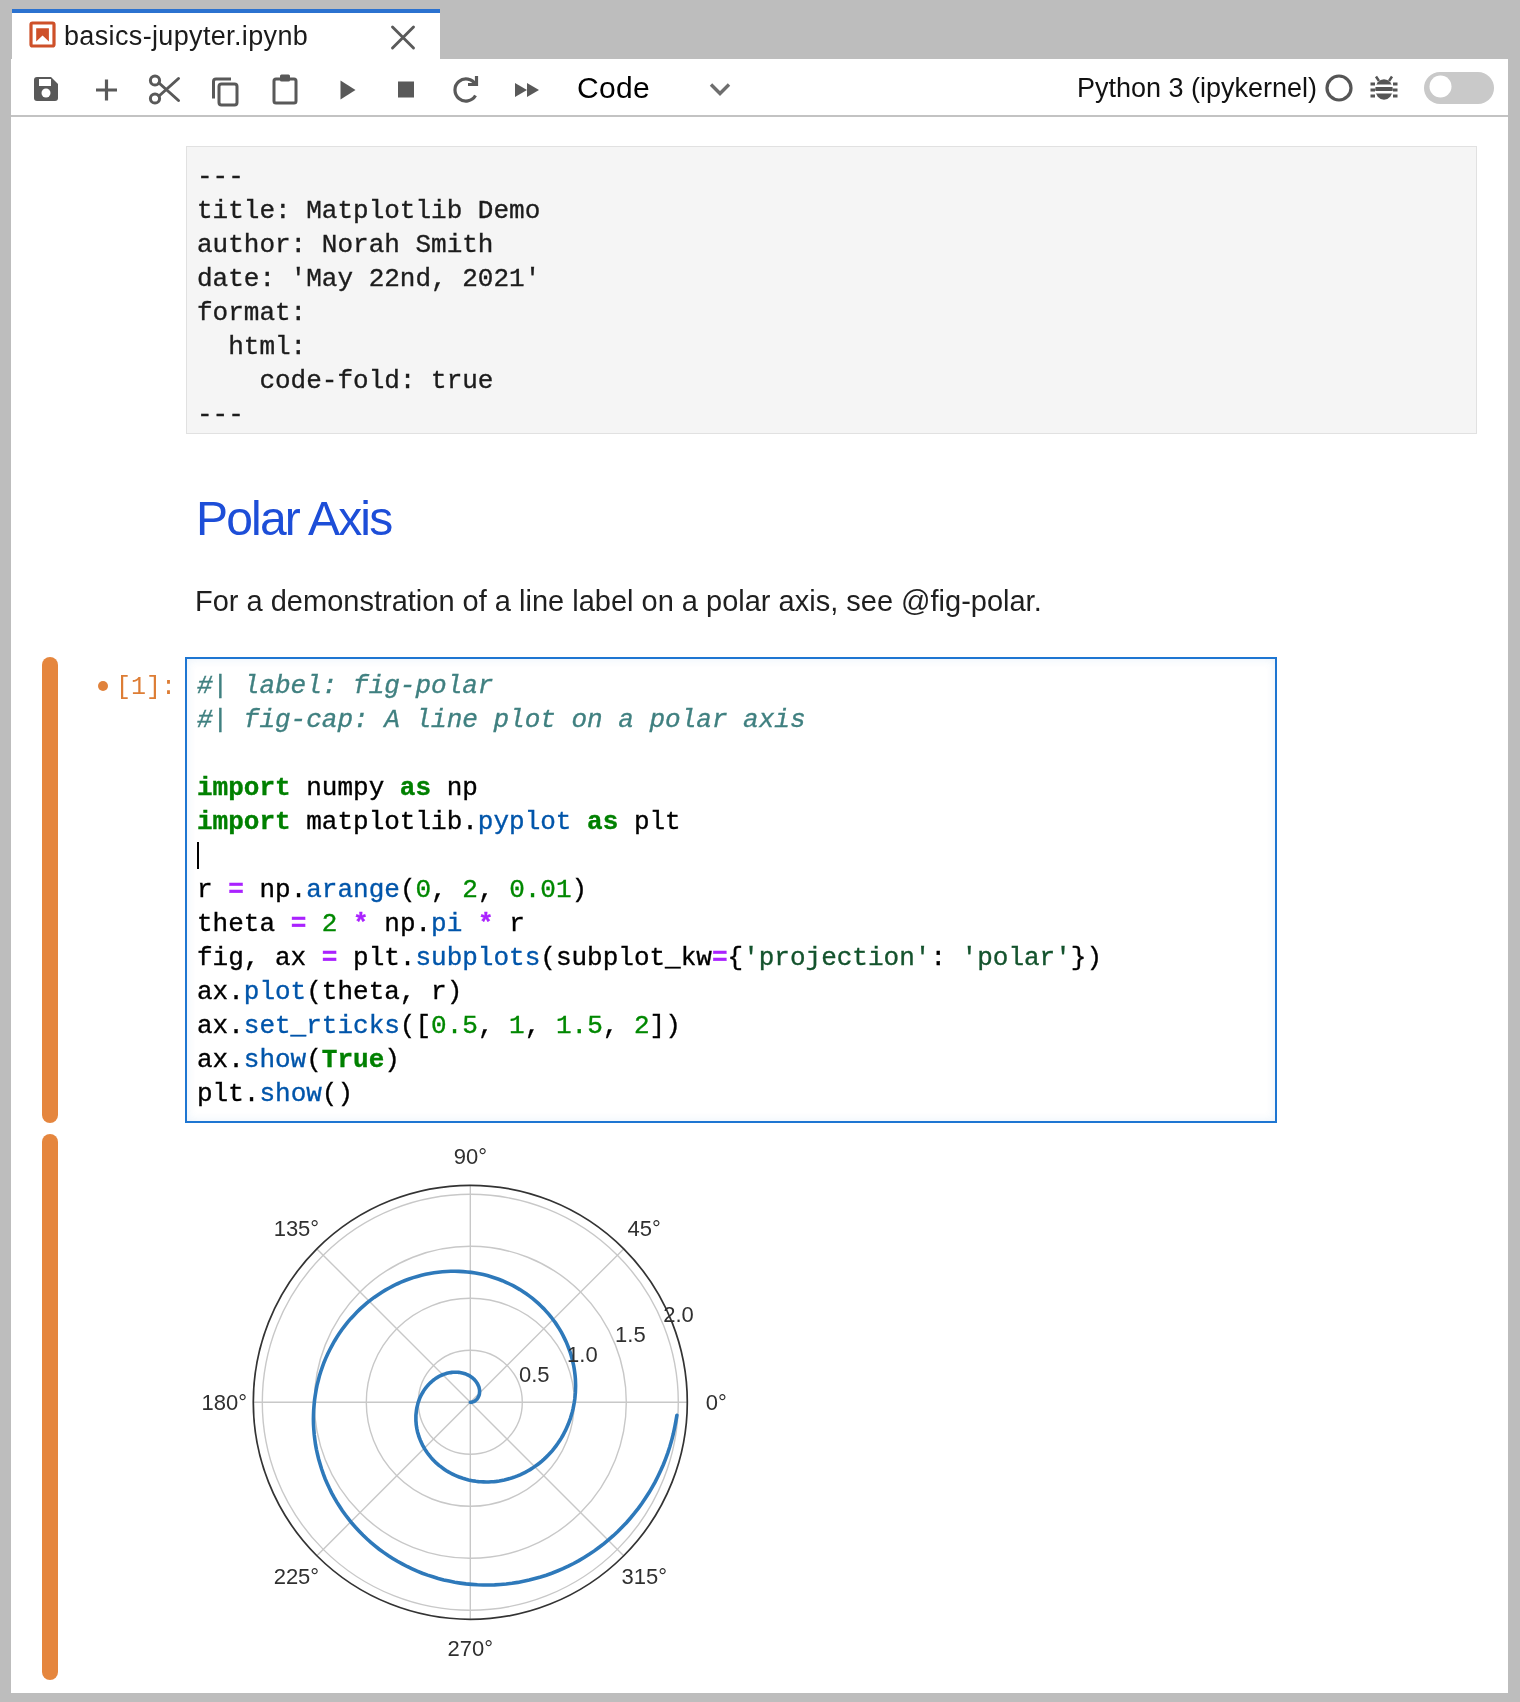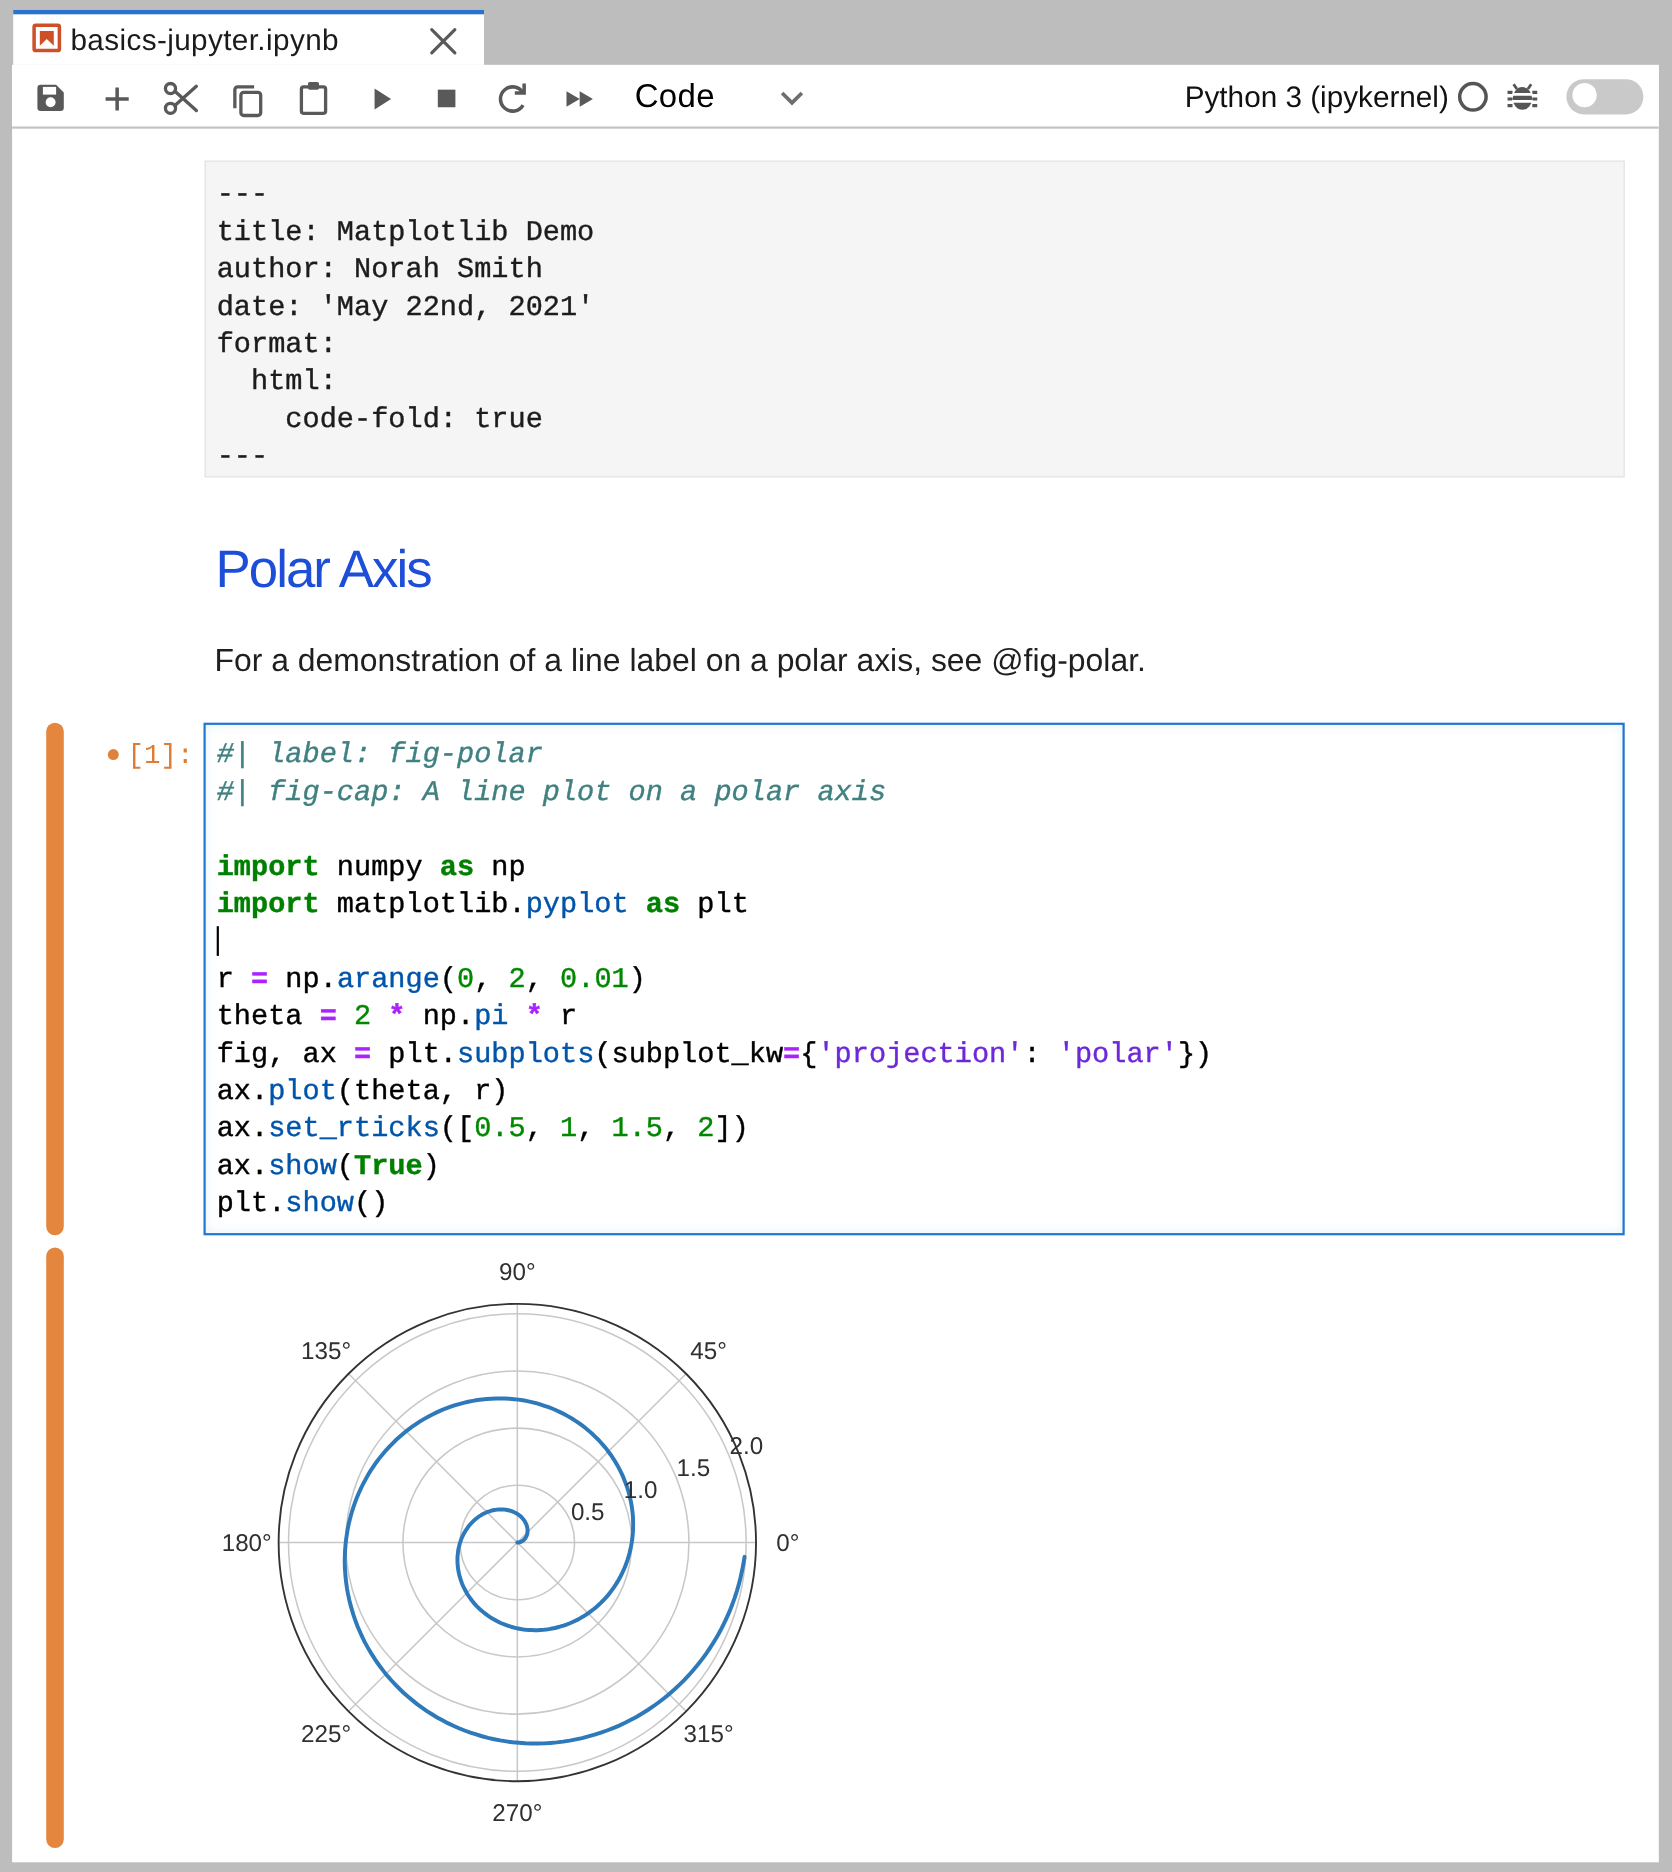--- a/index.html
+++ b/index.html
@@ -13,29 +13,29 @@
        border-top:4px solid #2b72d0;box-sizing:border-box;}
   .tabtitle{position:absolute;left:64px;top:21px;font-size:27px;letter-spacing:0.35px;color:#1b1b1b;}
   mono,pre{font-family:"Liberation Mono",monospace;}
   .rawcell pre,.codecell pre{-webkit-text-stroke:0.35px;}
   .rawcell{position:absolute;left:186px;top:146px;width:1291px;height:288px;background:#f5f5f5;
            border:1px solid #e1e1e1;box-sizing:border-box;}
   .rawcell pre{margin:0;padding:13px 0 0 10px;font-size:26px;line-height:34px;color:#1c1c1c;}
   h1.t{position:absolute;left:196px;top:491px;margin:0;font-size:48px;font-weight:400;
        letter-spacing:-1.8px;color:#1d4ed8;}
   p.t{position:absolute;left:195px;top:585px;margin:0;font-size:29px;color:#1f1f1f;}
-  .codecell{position:absolute;left:185px;top:657px;width:1292px;height:466px;background:#fff;
+  .codecell{position:absolute;left:185px;top:657px;width:1092px;height:466px;background:#fff;
             border:2px solid #1e76d2;box-sizing:border-box;
             box-shadow:inset 0 0 10px rgba(30,115,200,0.10);}
   .codecell pre{margin:0;padding:10px 0 0 10px;font-size:26px;line-height:34px;color:#000;}
   .kw{color:#008000;font-weight:bold;}
   .op{color:#aa22ff;font-weight:bold;}
   .num{color:#080;}
   .prop{color:#0055aa;}
-  .str{color:#6d28d9;}
+  .str{color:#14532d;}
   .cmt{color:#408080;font-style:italic;}
   .bi{color:#008000;font-weight:bold;}
   .bar{position:absolute;left:42px;width:16px;border-radius:8px;background:#e5863e;}
   .prompt{position:absolute;left:0px;top:673px;width:176px;text-align:right;
           font-family:"Liberation Mono",monospace;font-size:25px;color:#dd7d35;}
   .bullet{position:absolute;left:98px;top:681px;width:10px;height:10px;border-radius:50%;
           background:#e0823c;}
   .cursor{position:absolute;left:197px;top:842px;width:2px;height:27px;background:#000;}
 </style>
 </head>

